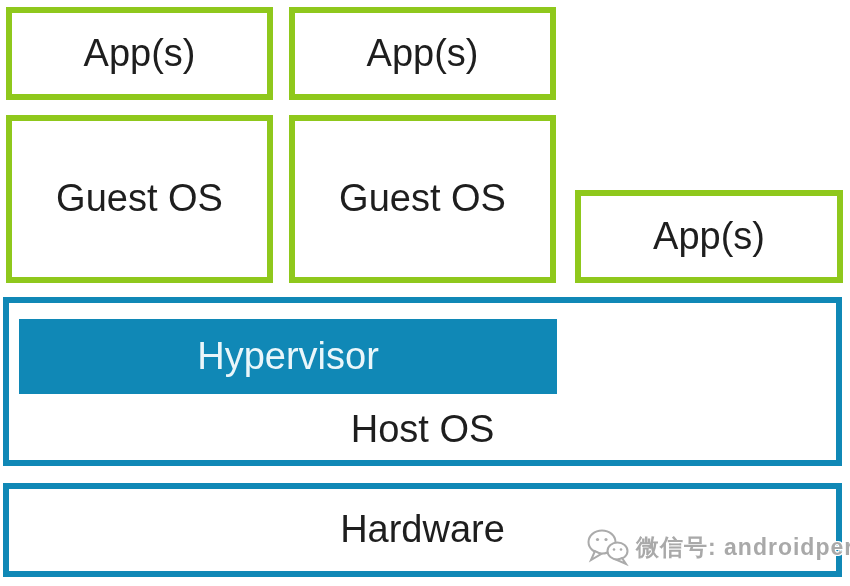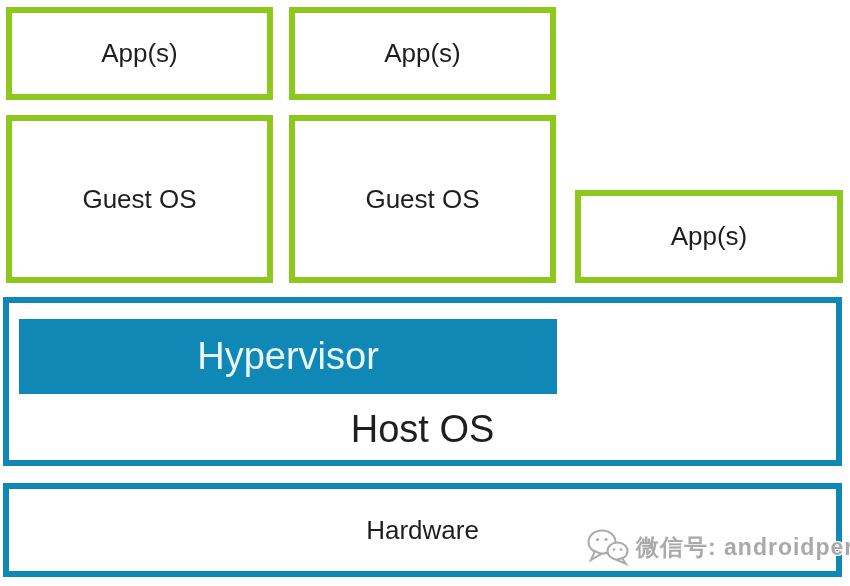--- a/index.html
+++ b/index.html
@@ -20,21 +20,21 @@
   }
 
   .box {
     position: absolute;
     background: #ffffff;
     display: flex;
     align-items: center;
     justify-content: center;
   }
   .box .label {
-    font-size: 26px;
+    font-size: 38px;
     line-height: 1.1;
     color: var(--label-text, #1e1e1e);
     white-space: nowrap;
   }
 
   .green { border: 6px solid var(--green-border, #8fc81c); }
   .blue  { border: 6px solid var(--blue-border, #1088b6); }
 
   .app1   { left: 6px;   top: 7px;   width: 267px; height: 93px; }
   .app2   { left: 289px; top: 7px;   width: 267px; height: 93px; }

